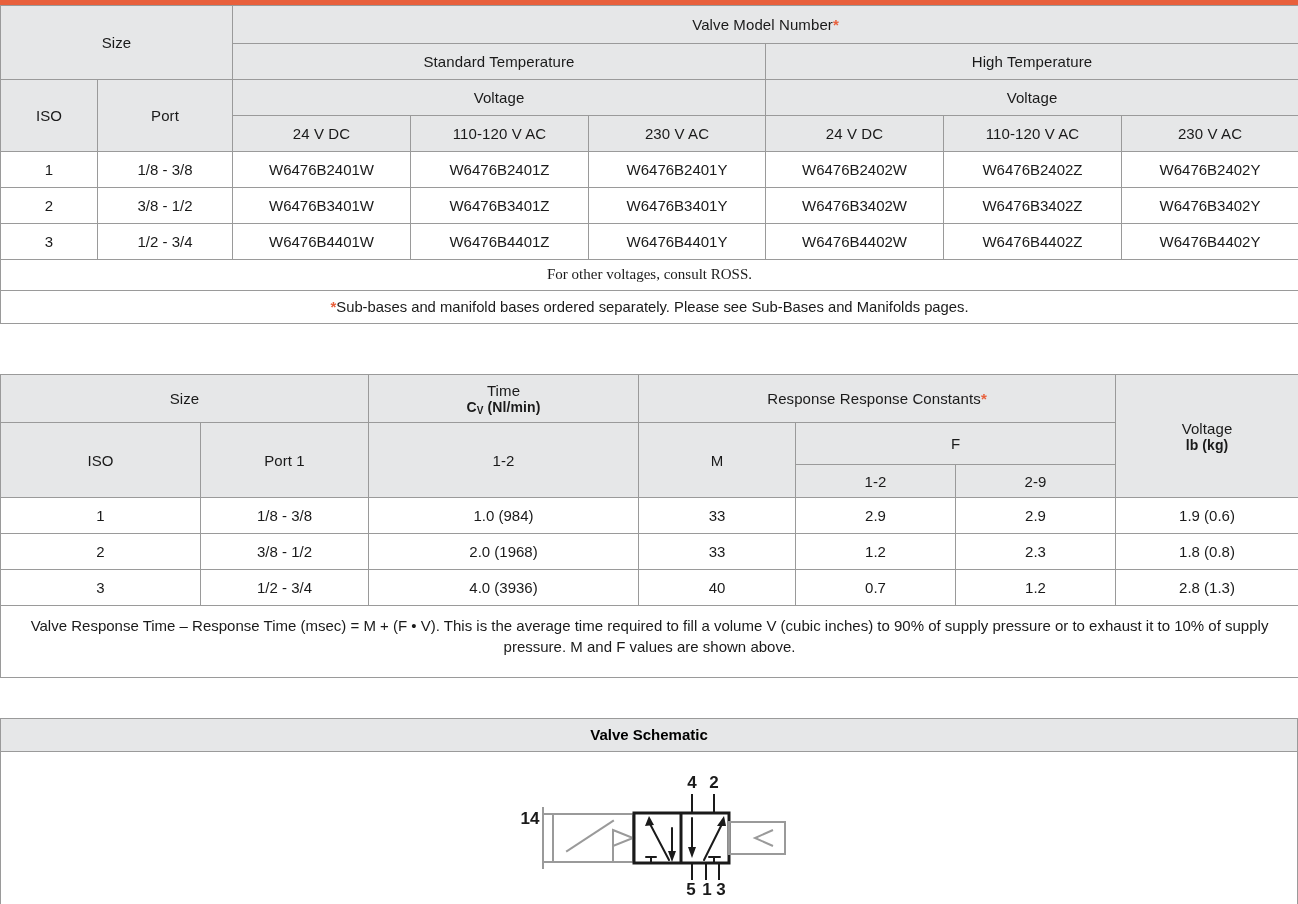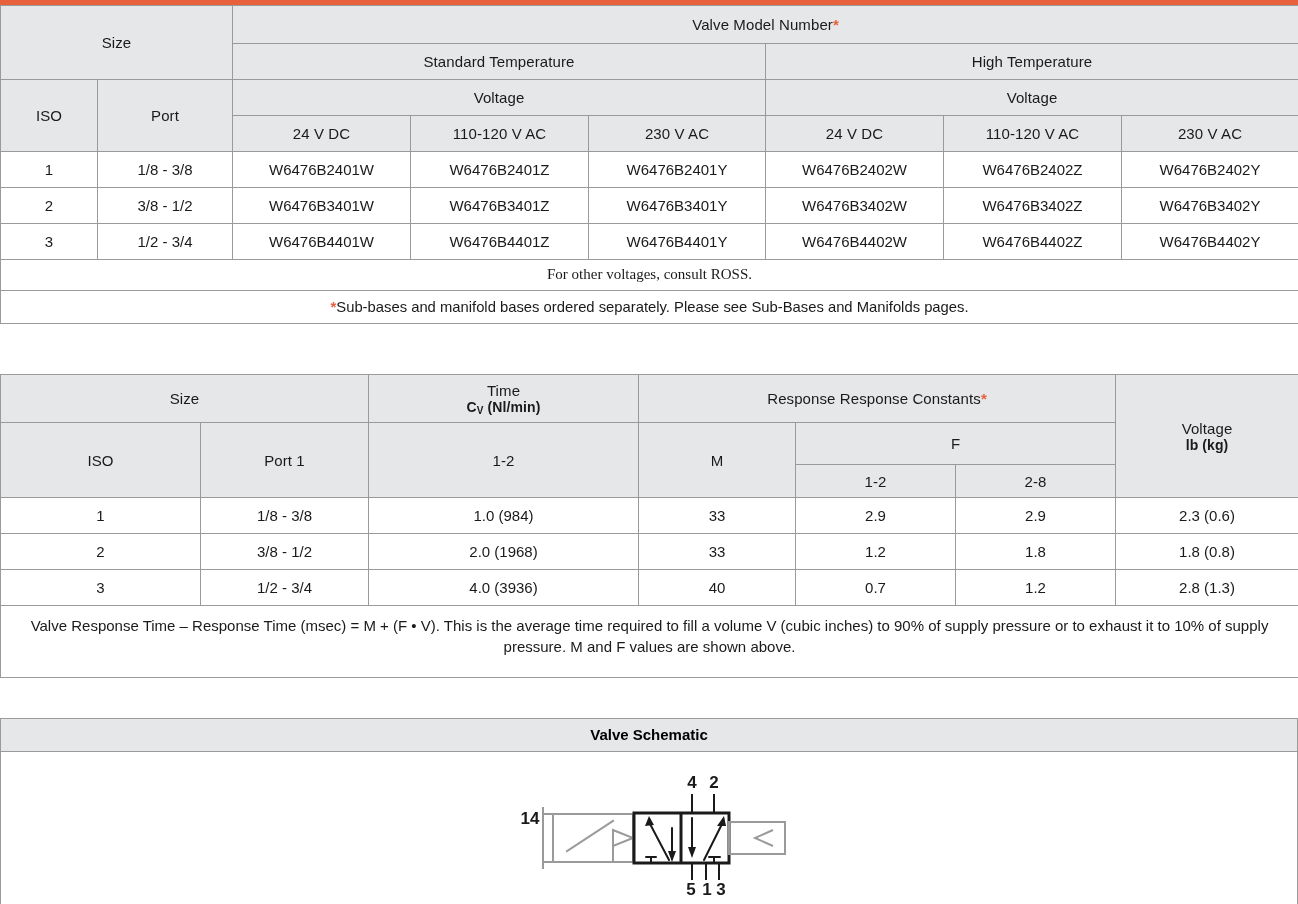--- a/index.html
+++ b/index.html
@@ -215,39 +215,39 @@
       </tr>
       <tr style="height:42px;">
         <td class="hdr" rowspan="2">ISO</td>
         <td class="hdr" rowspan="2">Port 1</td>
         <td class="hdr" rowspan="2">1-2</td>
         <td class="hdr" rowspan="2">M</td>
         <td class="hdr" colspan="2">F</td>
       </tr>
       <tr style="height:33px;">
         <td class="hdr">1-2</td>
-        <td class="hdr">2-8</td>
+        <td class="hdr">2-9</td>
       </tr>
 
       <tr class="h-row">
         <td class="cell">1</td>
         <td class="cell">1/8 - 3/8</td>
         <td class="cell">1.0 (984)</td>
         <td class="cell">33</td>
         <td class="cell">2.9</td>
         <td class="cell">2.9</td>
-        <td class="cell">2.3 (0.6)</td>
+        <td class="cell">1.9 (0.6)</td>
       </tr>
       <tr class="h-row">
         <td class="cell">2</td>
         <td class="cell">3/8 - 1/2</td>
         <td class="cell">2.0 (1968)</td>
         <td class="cell">33</td>
         <td class="cell">1.2</td>
-        <td class="cell">1.8</td>
+        <td class="cell">2.3</td>
         <td class="cell">1.8 (0.8)</td>
       </tr>
       <tr class="h-row">
         <td class="cell">3</td>
         <td class="cell">1/2 - 3/4</td>
         <td class="cell">4.0 (3936)</td>
         <td class="cell">40</td>
         <td class="cell">0.7</td>
         <td class="cell">1.2</td>
         <td class="cell">2.8 (1.3)</td>

